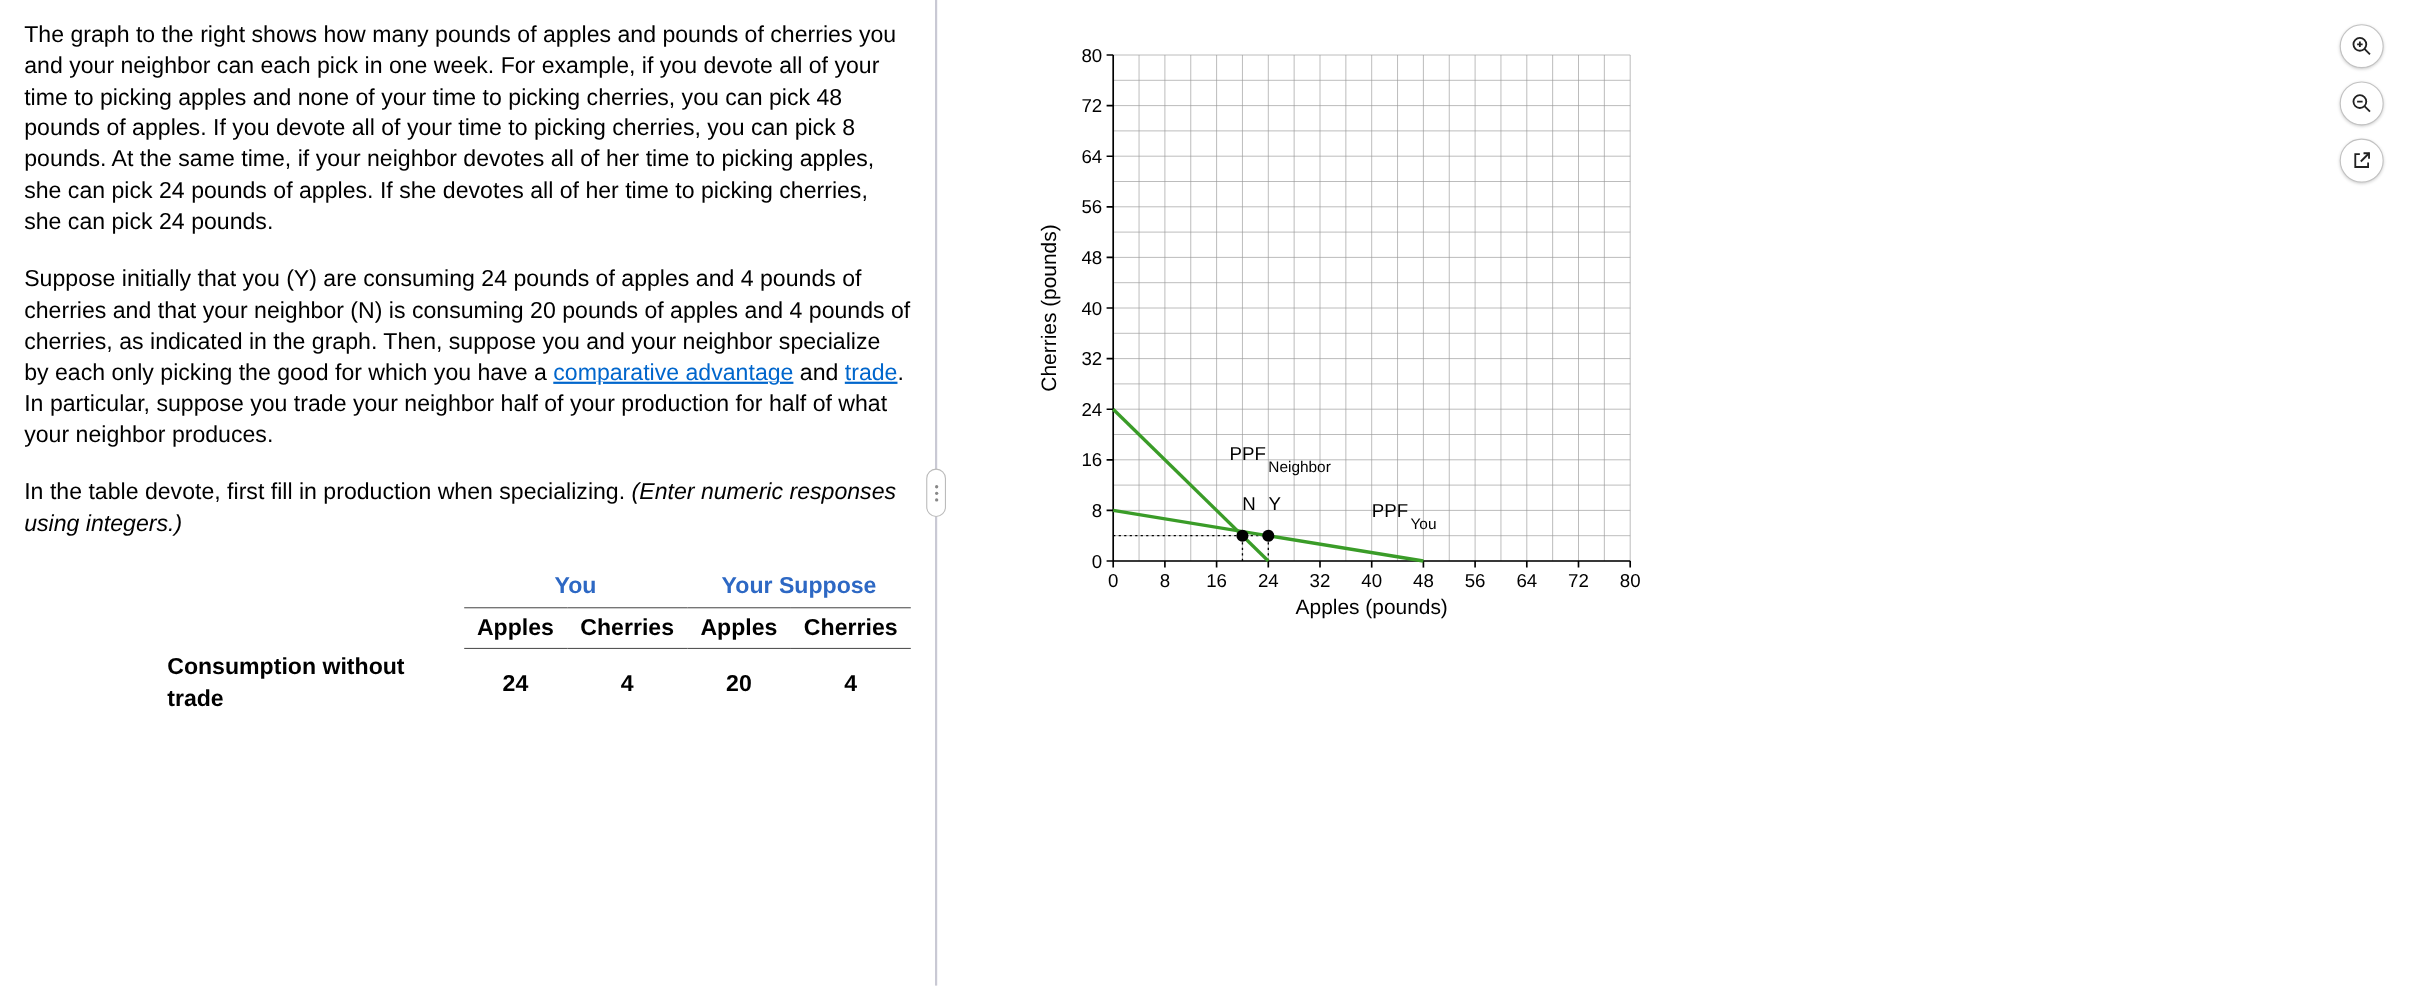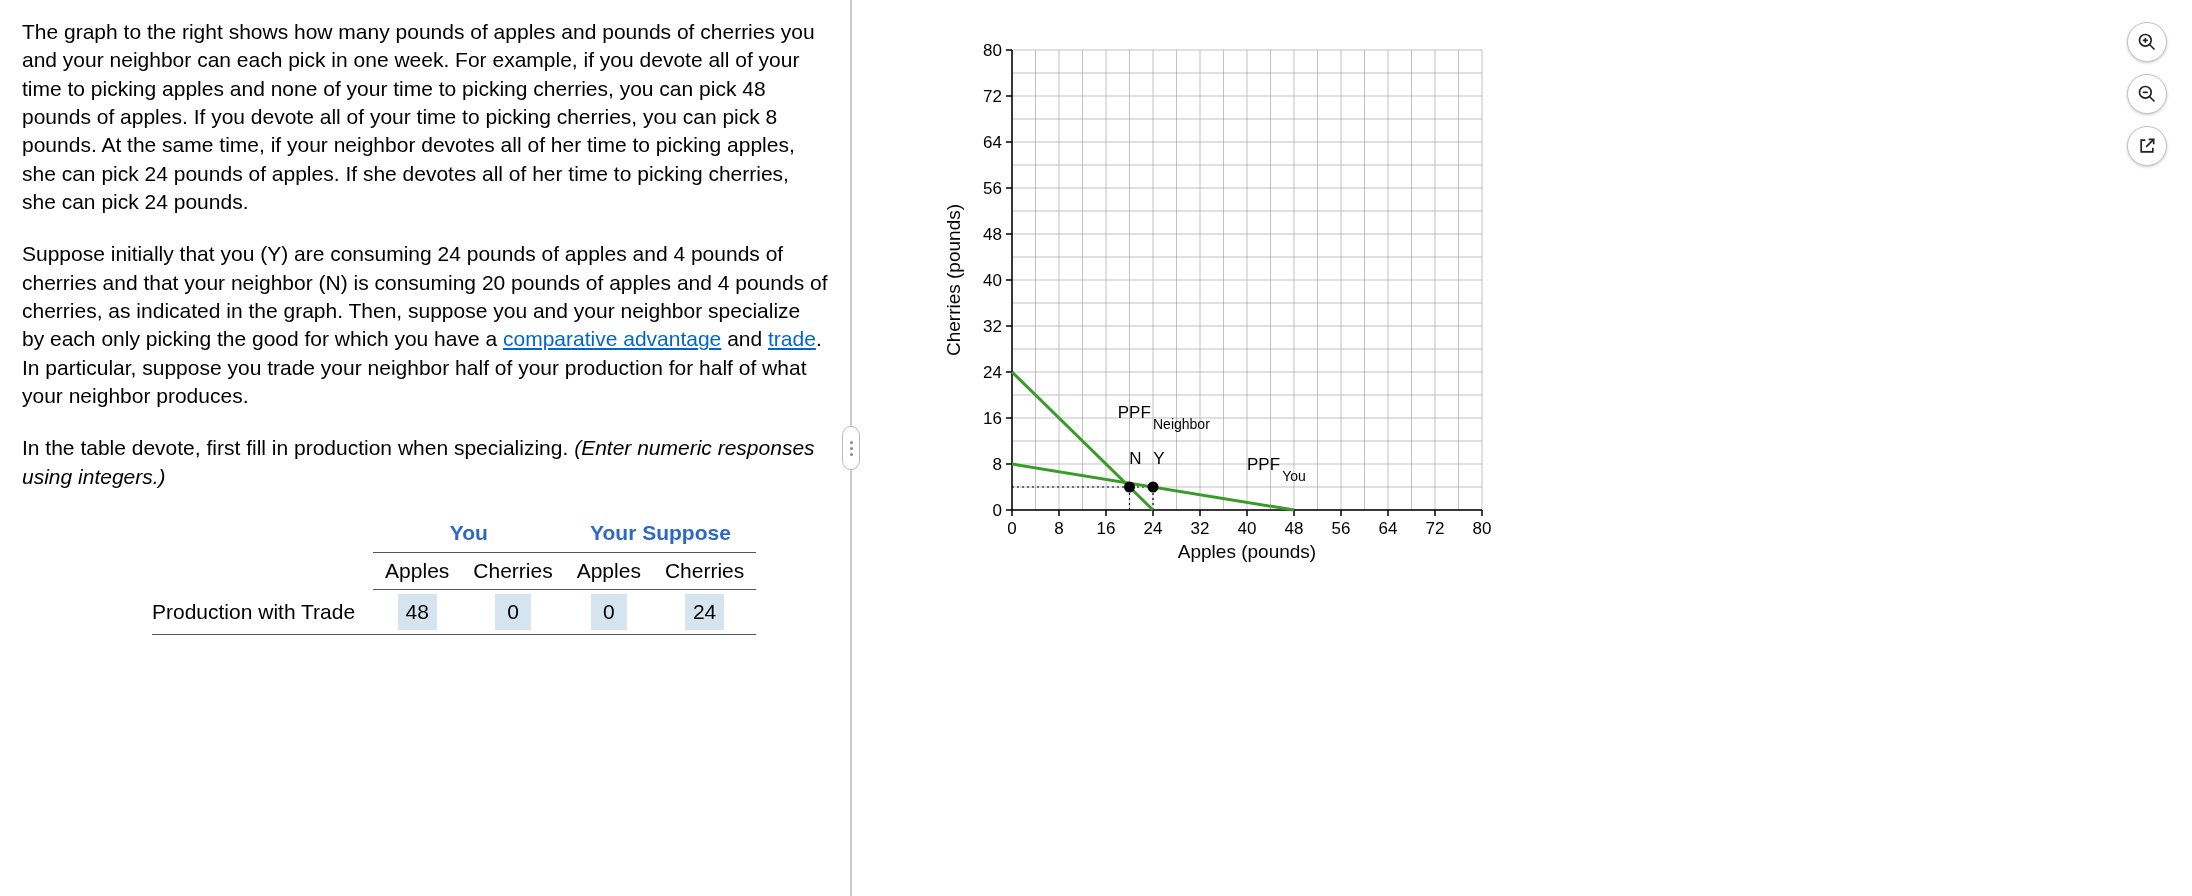--- a/index.html
+++ b/index.html
@@ -42,21 +42,21 @@
     .table-wrap {
       margin-left: 130px;
       margin-top: 10px;
     }
     table {
       border-collapse: collapse;
     }
     td, th {
       padding: 4px 12px;
       text-align: center;
-      font-weight: normal;
+      font-weight: bold;
     }
     .group-header {
       color: #2d68c4;
       font-weight: bold;
       border-bottom: 1.5px solid #555;
     }
     .sub-header {
       border-bottom: 1.5px solid #555;
     }
     .row-label {
@@ -163,26 +163,26 @@
           <td colspan="2" class="group-header">You</td>
           <td colspan="2" class="group-header">Your Suppose</td>
         </tr>
         <tr>
           <td></td>
           <td class="sub-header">Apples</td>
           <td class="sub-header">Cherries</td>
           <td class="sub-header">Apples</td>
           <td class="sub-header">Cherries</td>
         </tr>
-        <tr class="last-row">
-          <td class="row-label">Production with Trade</td>
-          <td><span class="input-cell">48</span></td>
-          <td><span class="input-cell">0</span></td>
-          <td><span class="input-cell">0</span></td>
-          <td><span class="input-cell">24</span></td>
+        <tr>
+          <td class="row-label">Consumption without trade</td>
+          <td>24</td>
+          <td>4</td>
+          <td>20</td>
+          <td>4</td>
         </tr>
       </tbody>
         </table>
     </div>
   </div>
 
   <div class="divider">
     <div class="divider-handle">
       <div class="divider-dots">
           <span></span>

